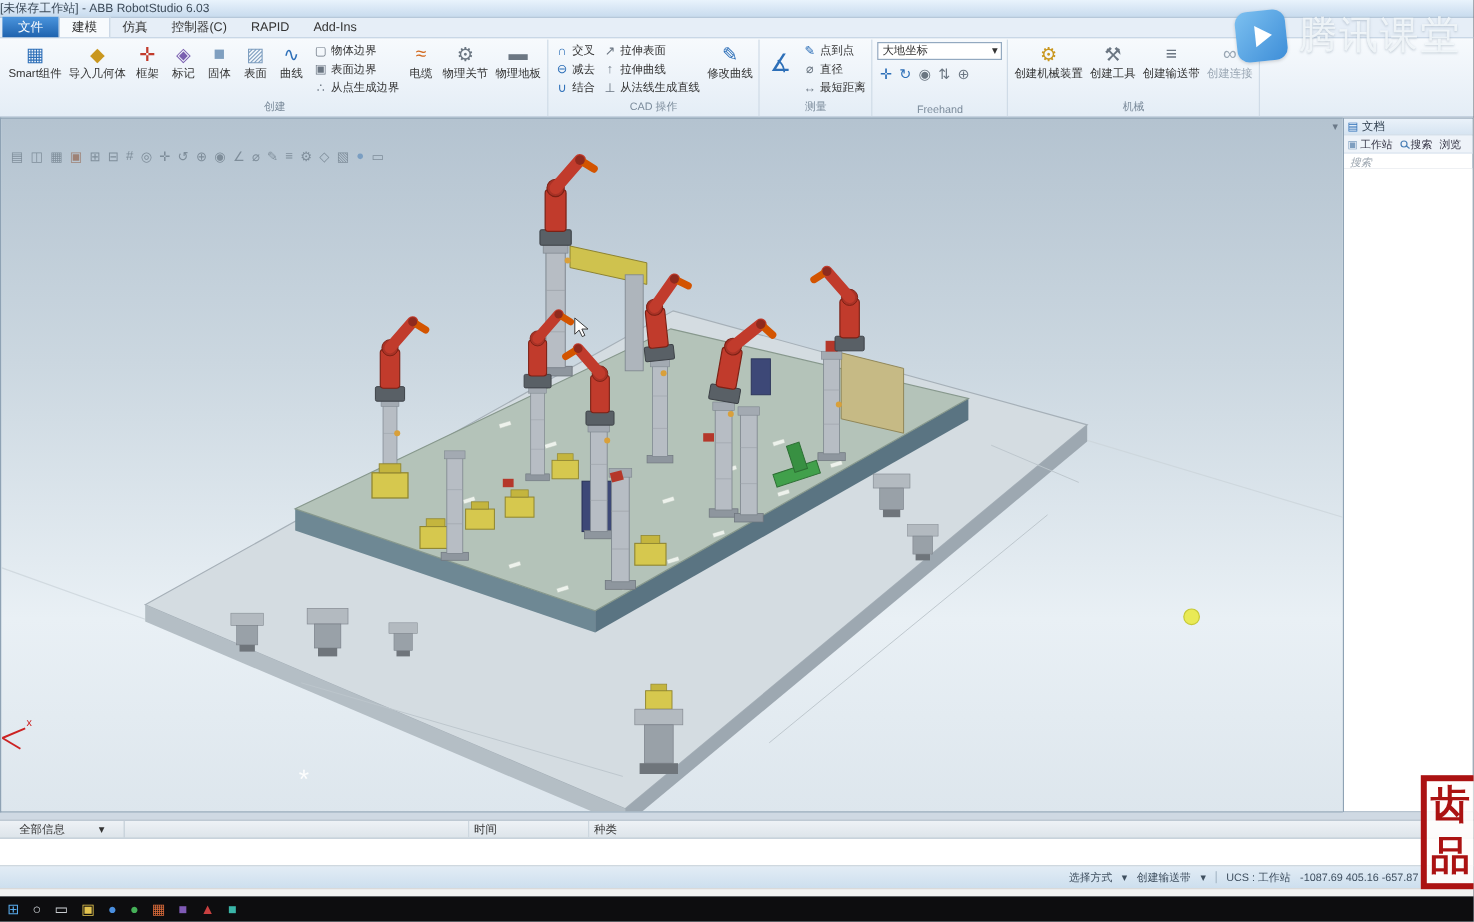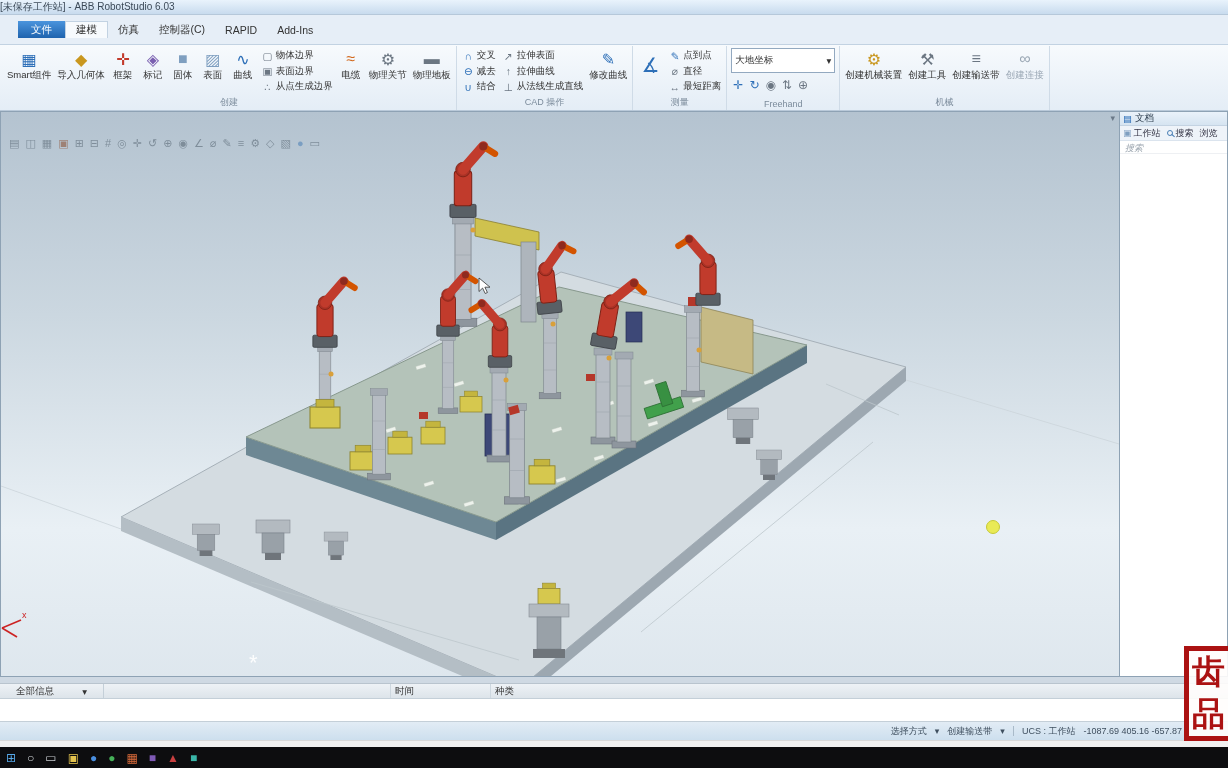--- a/index.html
+++ b/index.html
@@ -5,41 +5,41 @@
   *{box-sizing:border-box;margin:0;padding:0}
   body{width:1228px;height:768px;overflow:hidden;background:#000;
        font-family:"Liberation Sans","DejaVu Sans",sans-serif;-webkit-font-smoothing:antialiased}
   .app{position:relative;width:1228px;height:768px;display:flex;flex-direction:column;background:#cfd9e3}
 
   
   .titlebar{height:15px;background:linear-gradient(#e9f3fc,#c8dbee);display:flex;align-items:center;
             font-size:10px;color:#3c4a58;border-bottom:1px solid #b6c8da}
 
   
-  .tabsrow{height:30px;background:#e6eef7;display:flex;align-items:center;padding-left:18px;border-bottom:1px solid #c2d2e2}
+  .tabsrow{height:17px;background:#e6eef7;display:flex;align-items:flex-end;padding-left:2px;border-bottom:1px solid #c2d2e2}
   .filetab{background:linear-gradient(#4a94dd,#1f63ae);color:#fff;font-size:10.5px;padding:0 13px;height:17px;display:flex;align-items:center}
   .rtab{font-size:10.5px;color:#333;padding:0 10px;height:16px;display:flex;align-items:center}
   .rtab.active{background:#f7fafd;border:1px solid #c2d2e2;border-bottom:none;height:17px}
 
   
   .ribbon{height:66px;background:linear-gradient(#f7fafd,#e4edf6);border-bottom:1px solid #b9c9d9;
           display:flex;padding:1px 2px 0;white-space:nowrap;overflow:hidden}
   .rgroup{display:flex;flex-direction:column;border-right:1px solid #cfdbe7;padding:0 2px}
   .rbody{flex:1;display:flex;align-items:stretch}
   .rname{font-size:9px;color:#7b8b9b;text-align:center;padding:0 4px 1px}
   .btnL{display:flex;flex-direction:column;align-items:center;justify-content:flex-start;padding:2px 3px 0;min-width:30px;border-radius:2px}
   .btnL .ic{height:22px;display:flex;align-items:center;justify-content:center;font-size:16px}
   .btnL .lb{font-size:9.5px;color:#333;line-height:1}
   .stack{display:flex;flex-direction:column;justify-content:space-between;padding:2px 0}
   .btnS{display:flex;align-items:center;height:15px;padding:0 3px;font-size:9.5px;color:#333}
   .btnS .ic{width:13px;font-size:10.5px;display:inline-flex;justify-content:center;margin-right:2px}
   .c-blue{color:#2d6fb8}.c-amber{color:#c9971f}.c-red{color:#c23b2c}.c-gray{color:#6b7682}.c-purple{color:#7a5fb0}.c-orange{color:#d2691e}.c-steel{color:#7f9fc0}
   .lb-dis{color:#9aa7b4 !important}
   .fh{display:flex;flex-direction:column;padding:2px}
-  .fh-dd{width:104px;height:25px;background:#fff;border:1px solid #93a9c0;font-size:9.5px;color:#333;
+  .fh-dd{width:104px;height:15px;background:#fff;border:1px solid #93a9c0;font-size:9.5px;color:#333;
          display:flex;align-items:center;justify-content:space-between;padding:2px 3px;margin-bottom:5px}
   .fh-icons{display:flex;gap:6px;padding-left:2px}
   .fh-icons span{font-size:12px}
 
   
   .main{flex:1;display:flex;min-height:0}
   .viewport{flex:1;position:relative;border:1px solid #8ea2b4;border-right:none;overflow:hidden;background:#c9d6e0}
   .viewport svg{display:block}
   .vp-toolbar{position:absolute;top:25px;left:8px;display:flex;gap:6px;opacity:.55}
   .vp-toolbar span{font-size:11px;color:#51606d}
@@ -503,18 +503,22 @@
       <span style="color: rgb(200, 204, 208);">▭</span>
       <span style="color: rgb(227, 195, 78);">▣</span>
       <span style="color: rgb(74, 143, 224);">●</span>
       <span style="color: rgb(69, 176, 88);">●</span>
       <span style="color: rgb(216, 106, 58);">▦</span>
       <span style="color: rgb(127, 90, 181);">■</span>
       <span style="color: rgb(201, 64, 64);">▲</span>
       <span style="color: rgb(58, 181, 168);">■</span>
     </div>
 
+  <div class="watermark">
+    <div class="wm-logo"></div>
+    <span class="wm-text">腾讯课堂</span>
+  </div>
   <div class="seal">
     <span>齿</span>
     <span>品</span>
   </div>
 
 </div>
 
 </body></html>

